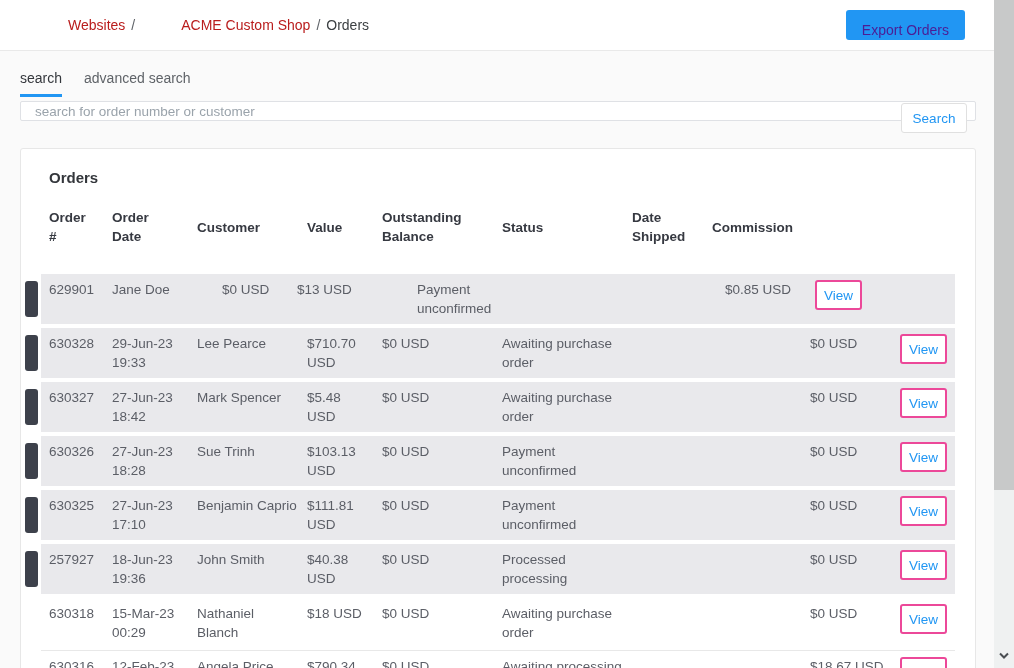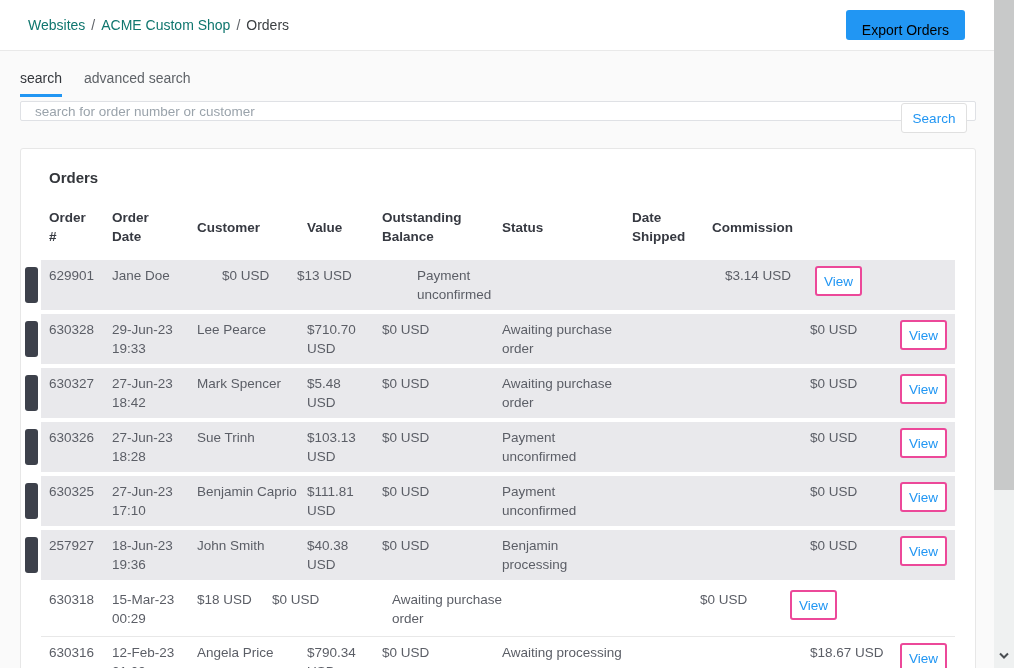--- a/index.html
+++ b/index.html
@@ -13,27 +13,27 @@
   
   .top-bar {
     position: relative;
     width: 994px; height: 51px;
     background: #ffffff;
     border-bottom: 1px solid #e9e9e9;
     display: flex; align-items: center;
     padding-left: 28px;
   }
   .breadcrumb { font-size: 14px; display: flex; align-items: center; gap: 6px; }
-  .breadcrumb a { color: #0f766e; text-decoration: none; cursor: pointer; }
+  .breadcrumb a { color: #b91c1c; text-decoration: none; cursor: pointer; margin-left: 40px; }
   .breadcrumb .sep { color: #5f6368; }
   .breadcrumb .current { color: #3c4043; }
   .export-btn {
     position: absolute; right: 29px; top: 10px;
     height: 30px; padding: 12px 16px;
-    background: #2196f3; color: #000000;
+    background: #2196f3; color: #4c1d95;
     border: none; border-radius: 3px;
     font-size: 14px; font-family: inherit;
     cursor: pointer;
   }
 
   
   .content { width: 994px; padding: 0 18px 0 20px; }
 
   .tabs { display: flex; gap: 22px; margin-top: 19px; }
   .tab {
@@ -67,21 +67,21 @@
     margin-top: 27px;
     width: 956px; min-height: 560px;
     background: #ffffff;
     border: 1px solid #e7e7e7; border-radius: 3px;
     padding: 20px 20px 0 20px;
   }
   .card-title { font-size: 15px; font-weight: 700; color: #33363b; margin-left: 8px; }
 
   .thead {
     display: flex; align-items: center;
-    margin-top: 14px; padding: 8px 0 14px 0;
+    margin-top: 14px; padding: 8px 0 28px 0;
     font-size: 13.5px; font-weight: 700; color: #363941;
     line-height: 19px;
   }
   .thead .cell { padding: 0 12px 0 8px; }
 
   .row {
     position: relative;
     display: flex; 
     min-height: 49px; padding: 6px 0;
     font-size: 13.5px; color: #5b5e66; line-height: 19px;
@@ -177,21 +177,21 @@
       <div class="tbody" id="rows">
           <div class="row highlighted">
             <span class="flag"></span>
             <div class="cell c-order">629901</div>
             <div class="cell c-customer">Jane Doe</div>
             <div class="cell c-value">$0 USD</div>
             <div class="cell c-outstanding">$13 USD</div>
             <div class="cell c-status">Payment unconfirmed</div>
             <div class="cell c-processed"></div>
             <div class="cell c-shipped"></div>
-            <div class="cell c-commission">$3.14 USD</div>
+            <div class="cell c-commission">$0.85 USD</div>
             <div class="cell c-action"><button class="view-btn">View</button></div>
           </div>
           <div class="row highlighted">
             <span class="flag"></span>
             <div class="cell c-order">630328</div>
             <div class="cell c-date">29-Jun-23 19:33</div>
             <div class="cell c-customer">Lee Pearce</div>
             <div class="cell c-value">$710.70 USD</div>
             <div class="cell c-outstanding">$0 USD</div>
             <div class="cell c-status">Awaiting purchase order</div>
@@ -239,29 +239,30 @@
             <div class="cell c-commission">$0 USD</div>
             <div class="cell c-action"><button class="view-btn">View</button></div>
           </div>
           <div class="row highlighted">
             <span class="flag"></span>
             <div class="cell c-order">257927</div>
             <div class="cell c-date">18-Jun-23 19:36</div>
             <div class="cell c-customer">John Smith</div>
             <div class="cell c-value">$40.38 USD</div>
             <div class="cell c-outstanding">$0 USD</div>
-            <div class="cell c-status">Benjamin processing</div>
+            <div class="cell c-status">Processed processing</div>
             <div class="cell c-processed"></div>
             <div class="cell c-shipped"></div>
             <div class="cell c-commission">$0 USD</div>
             <div class="cell c-action"><button class="view-btn">View</button></div>
           </div>
           <div class="row plain">
             <div class="cell c-order">630318</div>
             <div class="cell c-date">15-Mar-23 00:29</div>
+            <div class="cell c-customer">Nathaniel Blanch</div>
             <div class="cell c-value">$18 USD</div>
             <div class="cell c-outstanding">$0 USD</div>
             <div class="cell c-status">Awaiting purchase order</div>
             <div class="cell c-processed"></div>
             <div class="cell c-shipped"></div>
             <div class="cell c-commission">$0 USD</div>
             <div class="cell c-action"><button class="view-btn">View</button></div>
           </div>
           <div class="row plain">
             <div class="cell c-order">630316</div>

